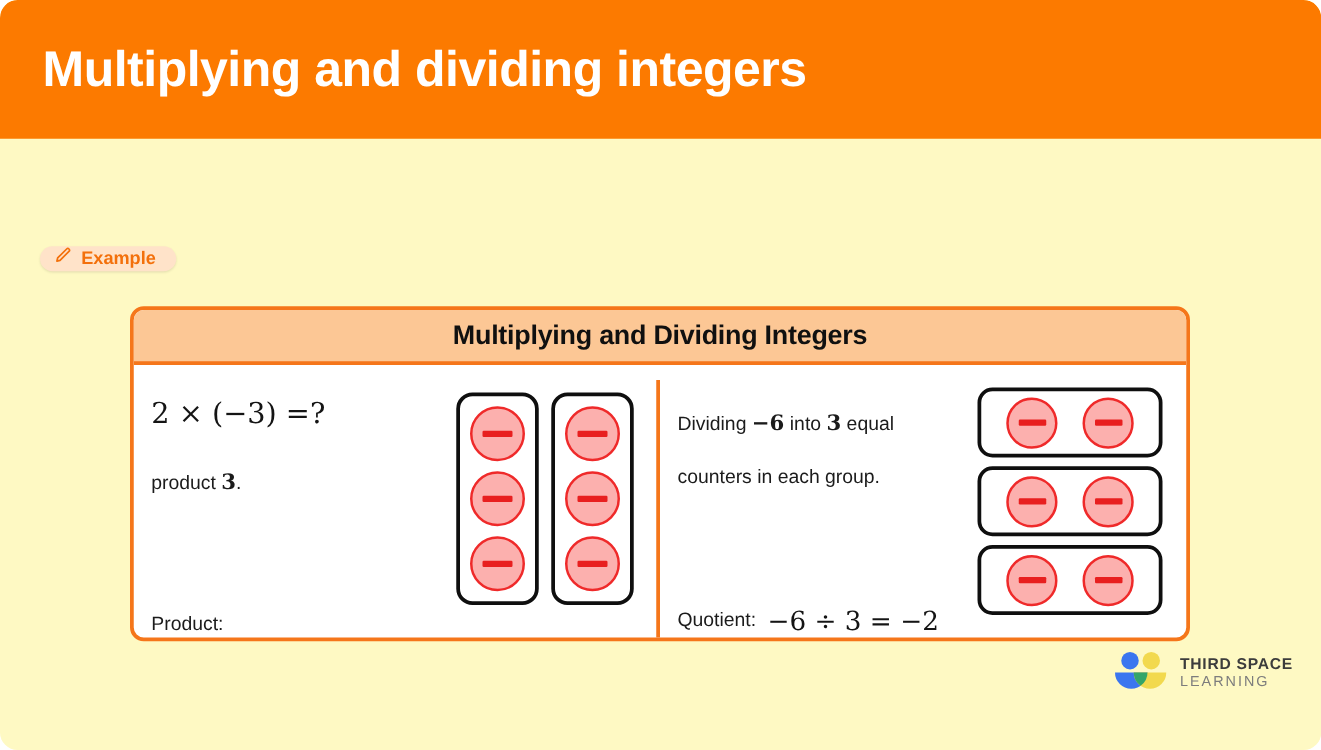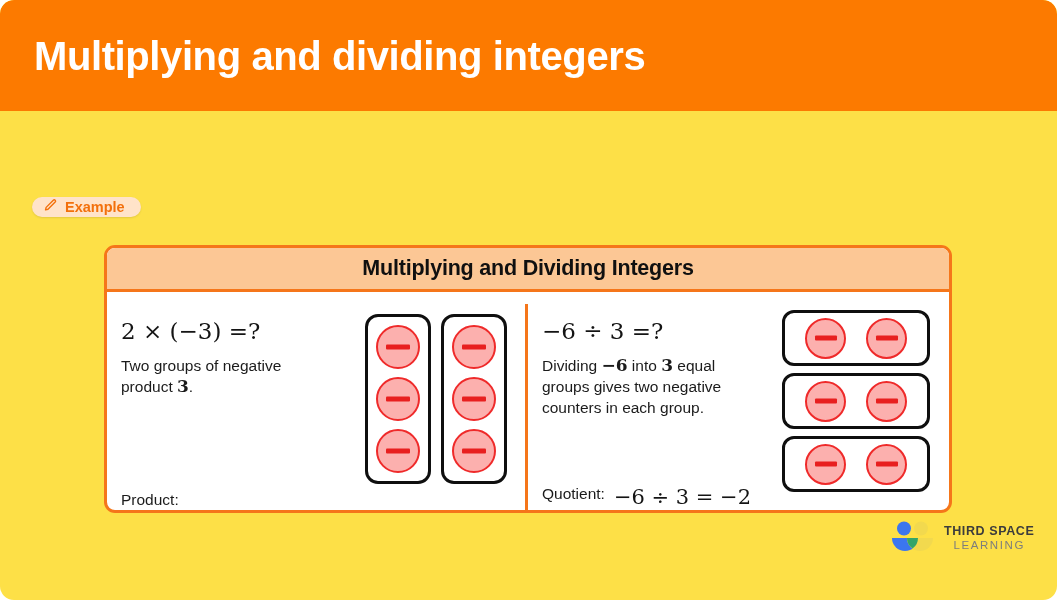--- a/index.html
+++ b/index.html
@@ -8,21 +8,21 @@
     width: 1057px;
     height: 600px;
     background: #ffffff;
     font-family: "Liberation Sans", sans-serif;
   }
 
   #page {
     position: relative;
     width: 1057px;
     height: 600px;
-    background: #fde047;
+    background: #fef9c3;
     border-radius: 14px;
     overflow: hidden;
   }
 
   
   .header {
     position: absolute;
     left: 0; top: 0;
     width: 1057px;
     height: 111px;
@@ -135,21 +135,21 @@
   .panel-desc .mnum {
     font-family: "DejaVu Serif", serif;
     font-weight: bold;
     font-size: 17px;
   }
   .panel-result {
     position: absolute;
     left: 14px;
     bottom: 14px;
     display: flex;
-    align-items: flex-start;
+    align-items: center;
     gap: 9px;
     white-space: nowrap;
   }
   .result-label {
     font-size: 15.5px;
     color: #1b1b1b;
   }
   .result-eq {
     font-family: "DejaVu Serif", serif;
     font-size: 21px;
@@ -219,21 +219,21 @@
 
   
   .logo {
     position: absolute;
     left: 889px;
     top: 520px;
     display: flex;
     align-items: center;
     gap: 9px;
   }
-  .logo-text { line-height: 1; text-align: center; }
+  .logo-text { line-height: 1; }
   .logo-line1 {
     font-size: 12.5px;
     font-weight: bold;
     color: #3c3c3c;
     letter-spacing: 0.6px;
   }
   .logo-line2 {
     font-size: 11.5px;
     color: #7d7d7d;
     letter-spacing: 1.6px;
@@ -265,21 +265,21 @@
       <div class="card-header-title">Multiplying and Dividing Integers</div>
     </div>
 
     <div class="card-body">
 
       <div class="panel panel-left">
 
         <div class="panel-text">
           <div class="eq-head">2 × (−3) =?</div>
           <div class="panel-desc">
-            <span>Two groups of negative</span><br>
+            <br>
             <span>product </span><span class="mnum">3</span><span>.</span>
           </div>
         </div>
 
         <div class="panel-result">
           <span class="result-label">Product:</span>
         </div>
 
         <div class="counters-left">
           <div class="group-v">
@@ -292,24 +292,23 @@
             <div class="counter"></div>
             <div class="counter"></div>
           </div>
         </div>
 
       </div>
 
       <div class="panel panel-right">
 
         <div class="panel-text">
-          <div class="eq-head">−6 ÷ 3 =?</div>
           <div class="panel-desc">
             <span>Dividing </span><span class="mnum">−6</span><span> into </span><span class="mnum">3</span><span> equal</span><br>
-            <span>groups gives two negative</span><br>
+            <br>
             <span>counters in each group.</span>
           </div>
         </div>
 
         <div class="panel-result">
           <span class="result-label">Quotient:</span>
           <span class="result-eq">−6 ÷ 3 = −2</span>
         </div>
 
         <div class="counters-right">

